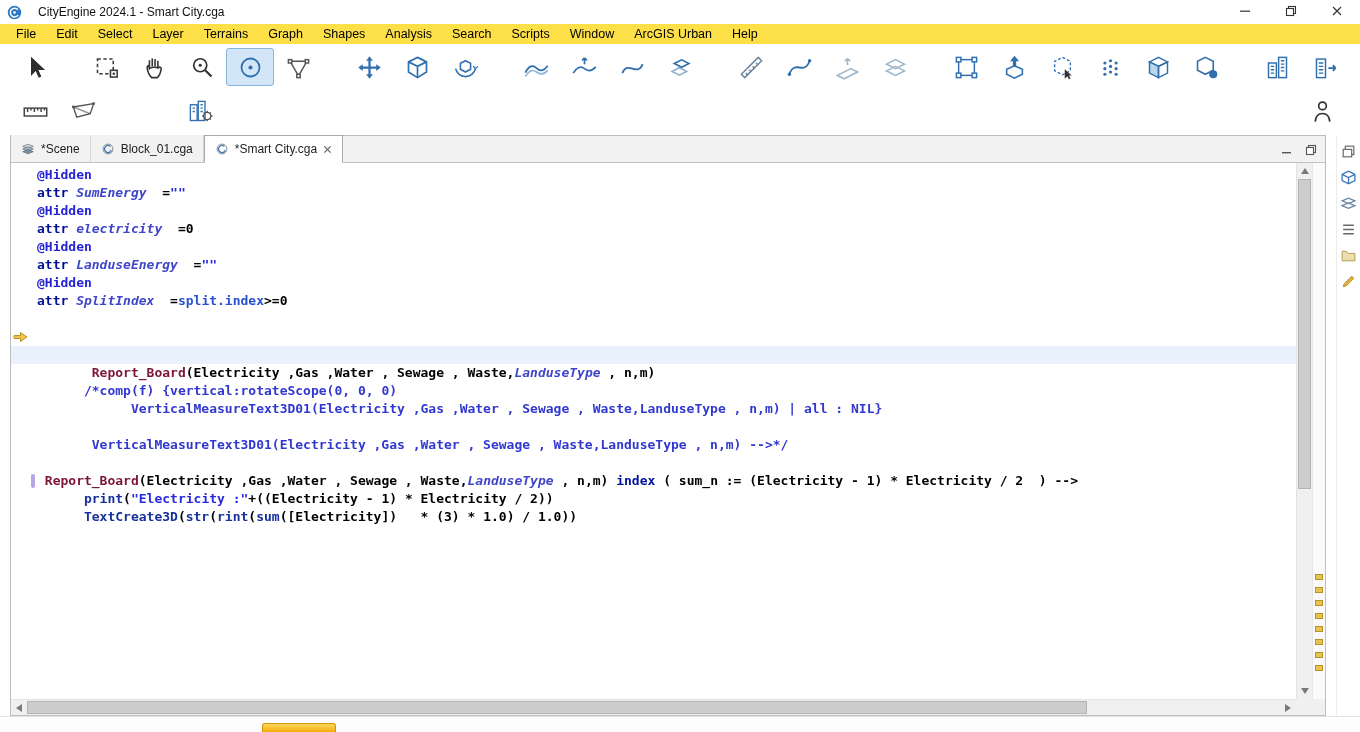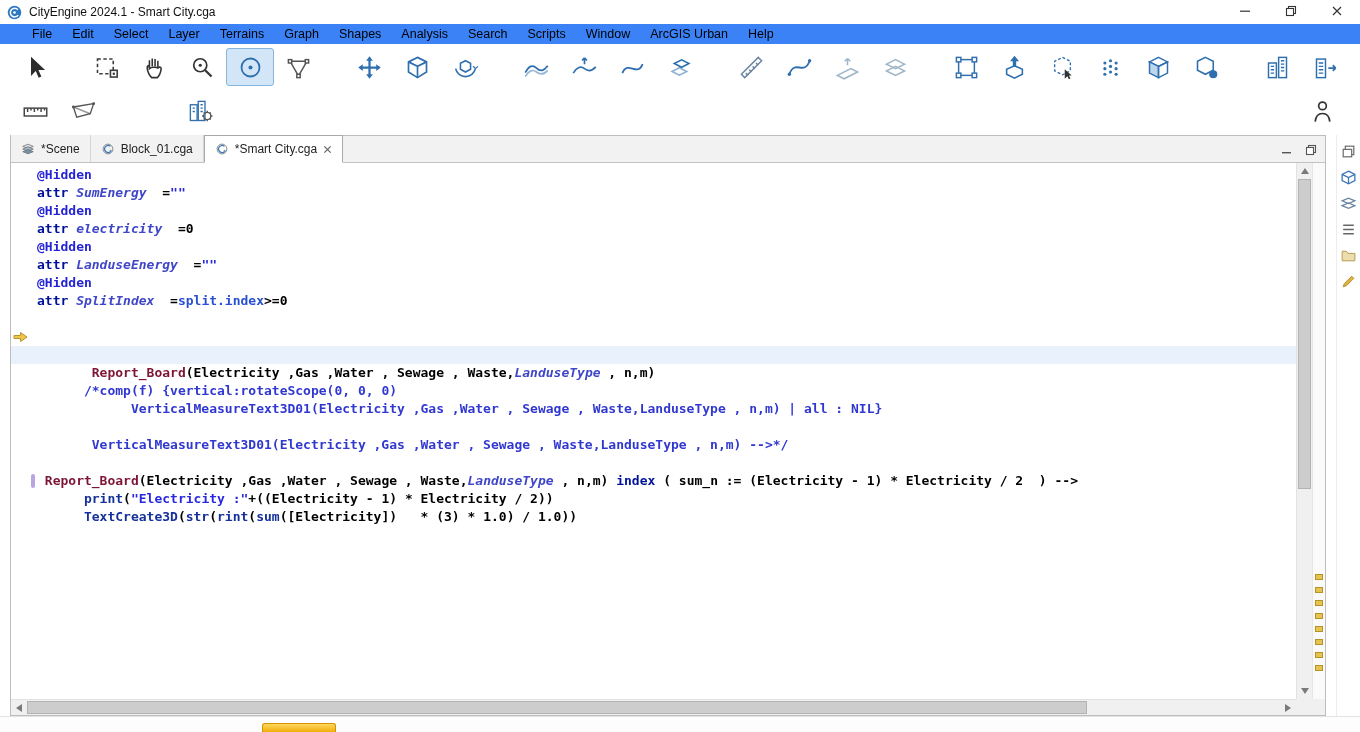--- a/index.html
+++ b/index.html
@@ -2,30 +2,30 @@
 <html><head>
 <meta charset="utf-8">
 <style>
   * { box-sizing: border-box; margin: 0; padding: 0; }
   html,body { background:#dcdcdc; }
   #root{ position:relative; width:1360px; height:732px; background:#fff;
          font-family:"Liberation Sans", sans-serif; overflow:hidden; }
 
   
   #titlebar{ position:absolute; left:0; top:0; width:1360px; height:24px;
-             display:flex; align-items:center; padding-left:7px; gap:7px; background:#fff; }
+             display:flex; align-items:center; padding-left:7px; gap:16px; background:#fff; }
   #titlebar .appicon svg{ width:15px; height:15px; display:block; }
   #titlebar .title{ font-size:12px; color:#111; }
   #wincontrols{ position:absolute; right:0; top:0; height:24px; display:flex; }
   .winbtn{ width:46px; height:24px; display:flex; align-items:center; justify-content:center; }
   .winbtn svg{ width:12px; height:12px; }
 
   
   #menubar{ position:absolute; left:0; top:24px; width:1360px; height:20px;
-            display:flex; align-items:center; padding-left:22px; background:#3b82f6; }
+            display:flex; align-items:center; padding-left:6px; background:#fde047; }
   .menu-item{ font-size:12.5px; color:#000; padding:0 10px; height:20px; line-height:20px; }
 
   
   #toolbar{ position:absolute; left:0; top:44px; width:1360px; height:91px; background:#fff; }
   .toolrow{ position:absolute; left:0; right:0; display:flex; align-items:center; padding-left:11px; height:42px; }
   #toolrow1{ top:2px; } #toolrow2{ top:46px; }
   .tool{ width:48px; height:38px; display:flex; align-items:center; justify-content:center;
          border-radius:3px; border:1px solid transparent; flex:0 0 auto; }
   .tool svg{ width:27px; height:27px; display:block; }
   .tool.active{ background:#d2e6f8; border:1px solid #86b5de; }

